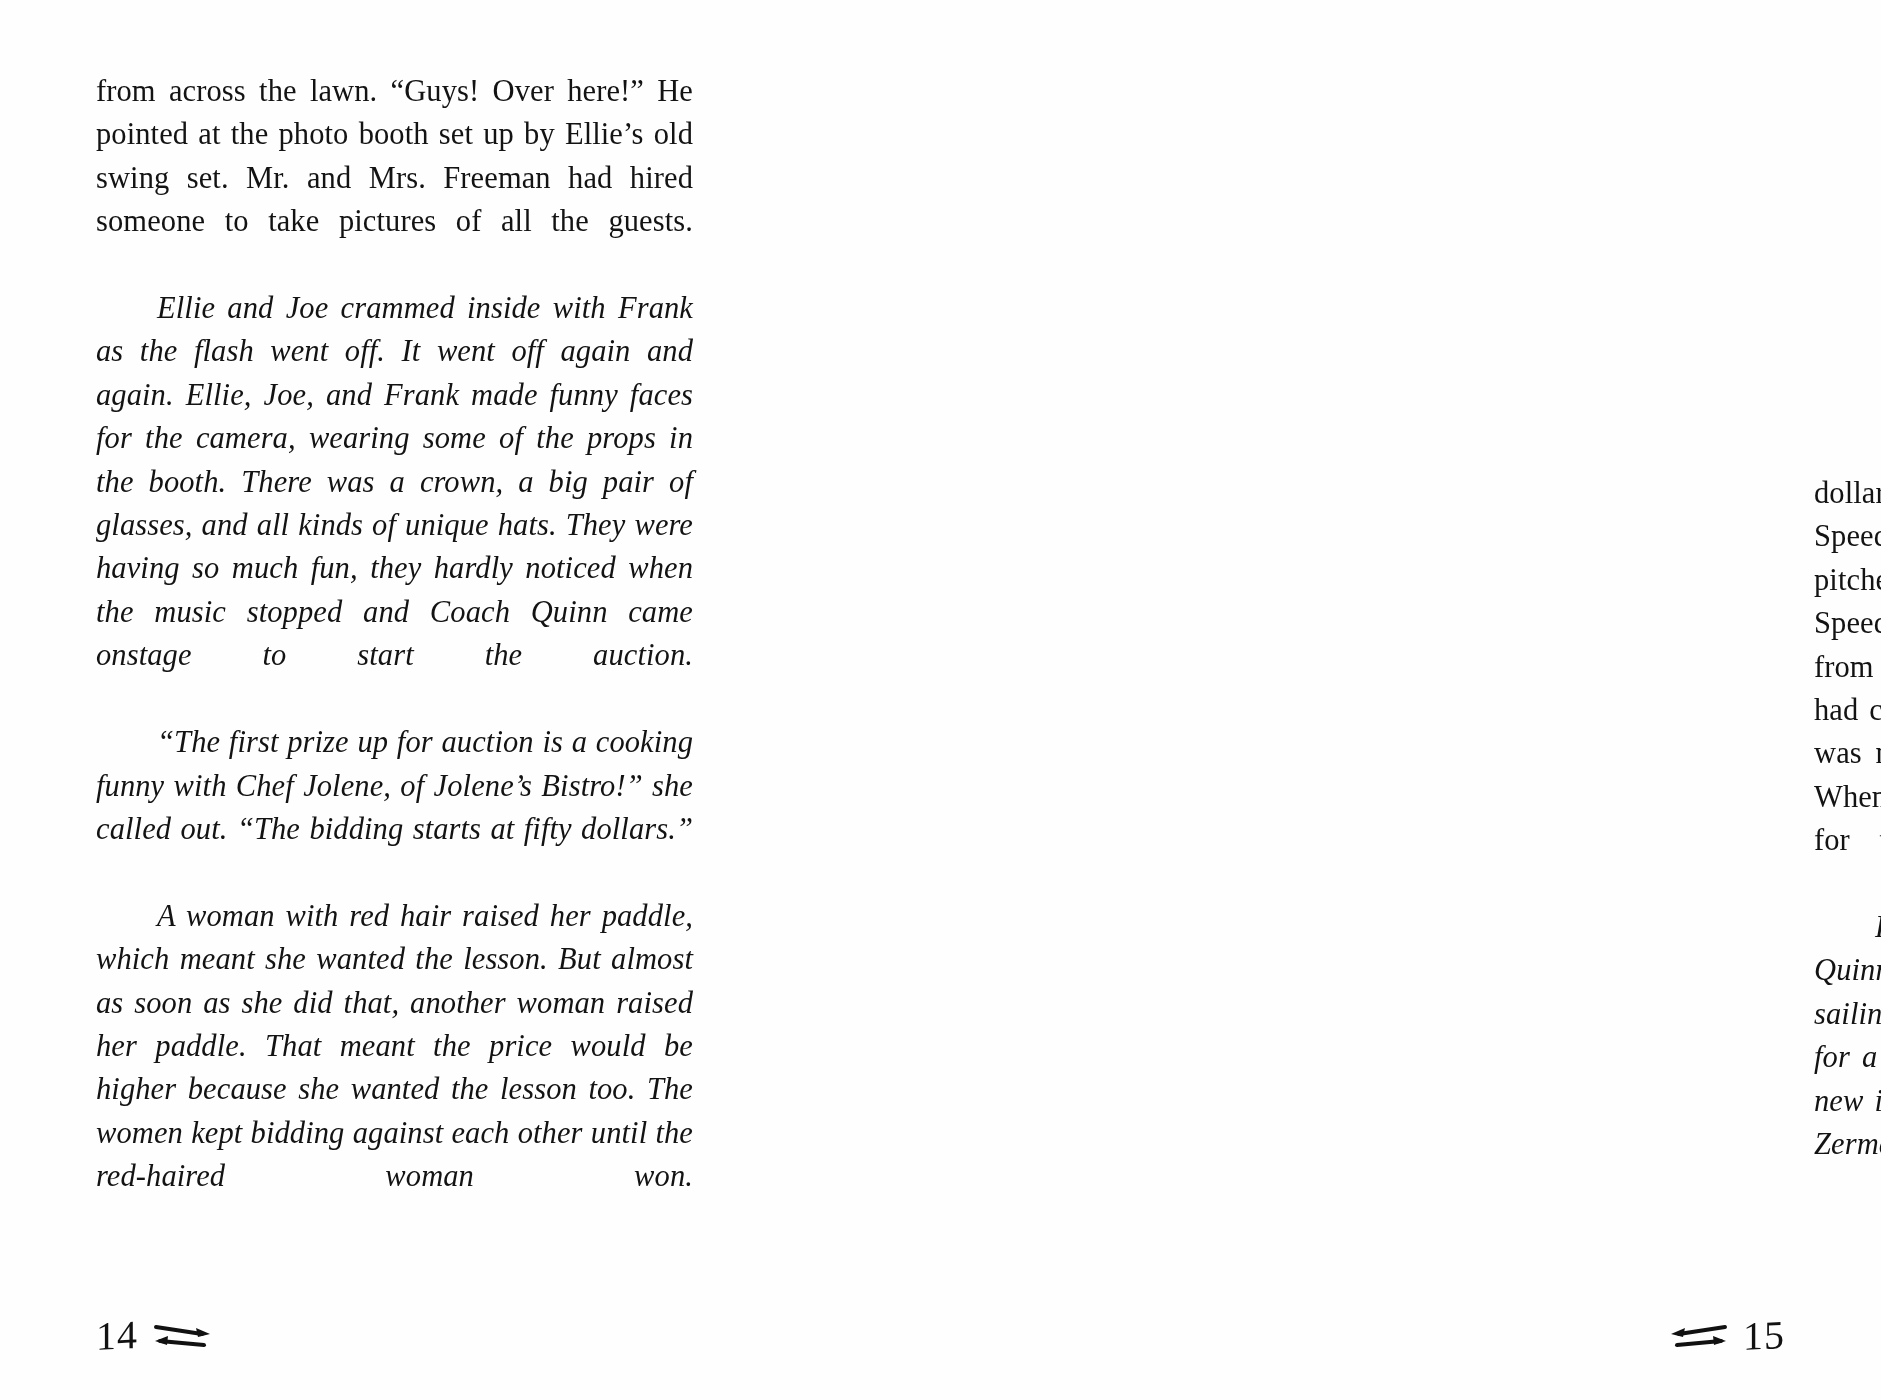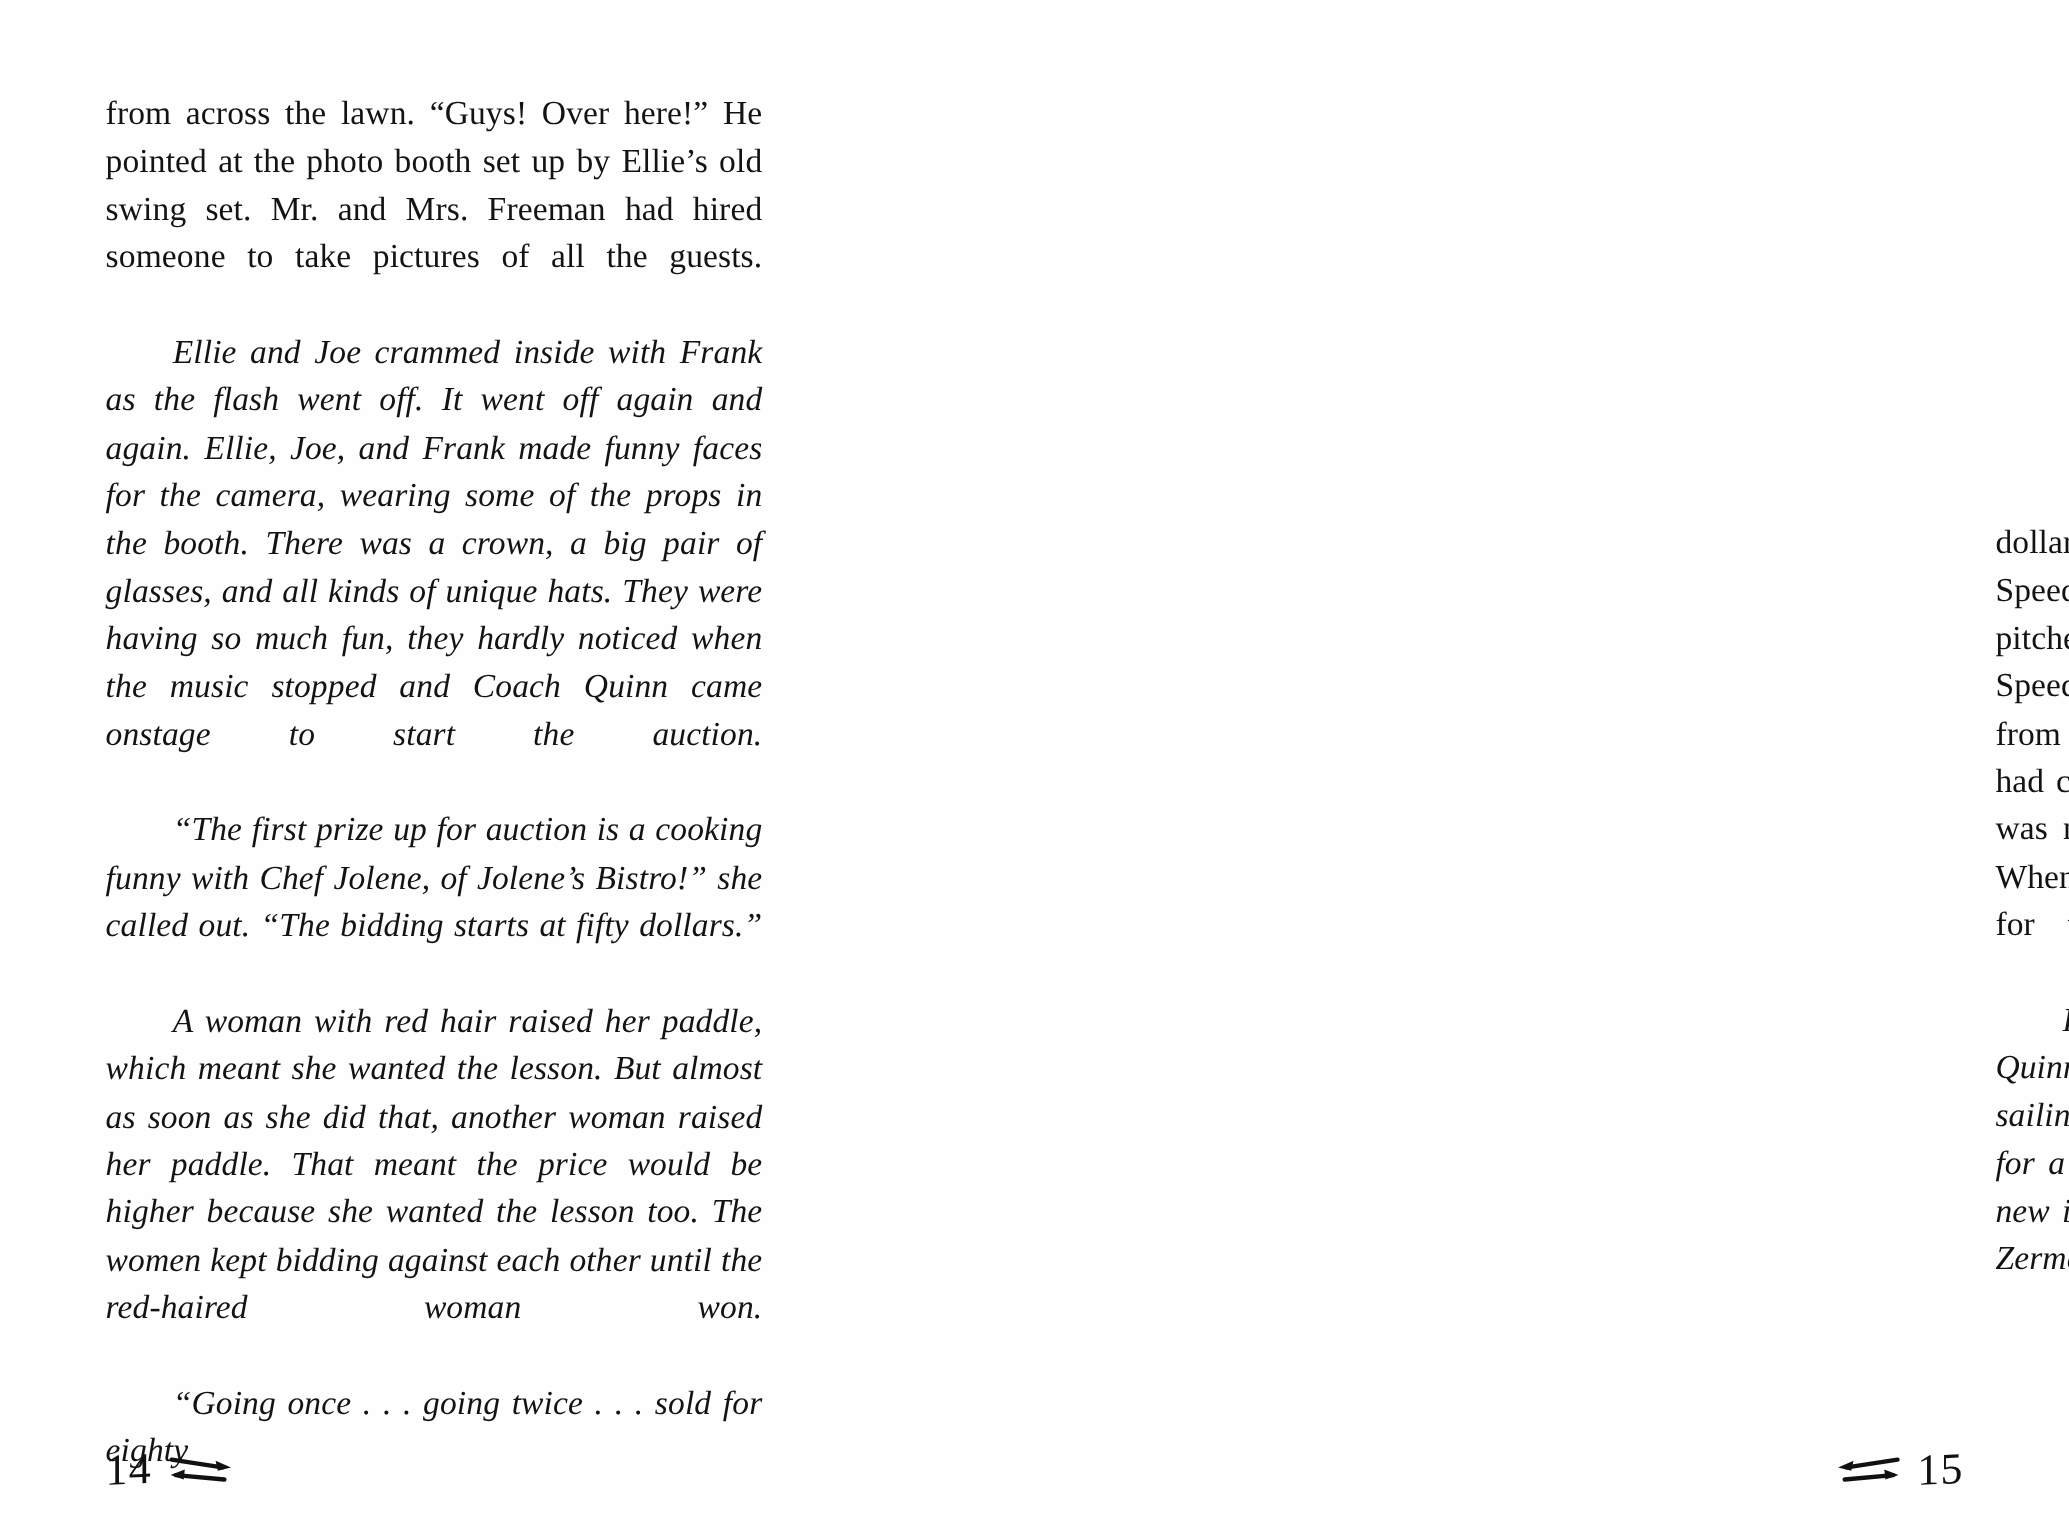--- a/index.html
+++ b/index.html
@@ -46,21 +46,21 @@
   .textblock p.indent {
     text-indent: 2.0em;
     font-style: italic;
   }
   .textblock p:last-child {
     text-align: justify;
   }
 
   #left-text {
     left: 96px;
-    top: 82px;
+    top: 70px;
     width: 597px;
   }
   #right-text {
     left: 873px;
     top: 472px;
     width: 604px;
   }
 
   
   .textblock p::after {
@@ -108,21 +108,20 @@
 
 <div class="spread">
 
   <div class="page page-left">
 
     <div class="textblock" id="left-text">
       <p>from across the lawn. “Guys! Over here!” He pointed at the photo booth set up by Ellie’s old swing set. Mr. and Mrs. Freeman had hired someone to take pictures of all the guests.</p>
       <p class="indent">Ellie and Joe crammed inside with Frank as the flash went off. It went off again and again. Ellie, Joe, and Frank made funny faces for the camera, wearing some of the props in the booth. There was a crown, a big pair of glasses, and all kinds of unique hats. They were having so much fun, they hardly noticed when the music stopped and Coach Quinn came onstage to start the auction.</p>
       <p class="indent">“The first prize up for auction is a cooking funny with Chef Jolene, of Jolene’s Bistro!” she called out. “The bidding starts at fifty dollars.”</p>
       <p class="indent">A woman with red hair raised her paddle, which meant she wanted the lesson. But almost as soon as she did that, another woman raised her paddle. That meant the price would be higher because she wanted the lesson too. The women kept bidding against each other until the red-haired woman won.</p>
-      <p class="indent">“Going once . . . going twice . . . sold for eighty</p>
     </div>
 
     <div class="footer footer-left">
       <span class="folio">14</span>
       <span class="ornament">
         <svg viewBox="0 0 62 40" width="62" height="40" aria-hidden="true">
           <g fill="#111" stroke="#111" stroke-width="4" stroke-linecap="round">
             <line x1="4" y1="11" x2="50" y2="18"></line>
             <line x1="52" y1="29" x2="8" y2="25"></line>
           </g>

